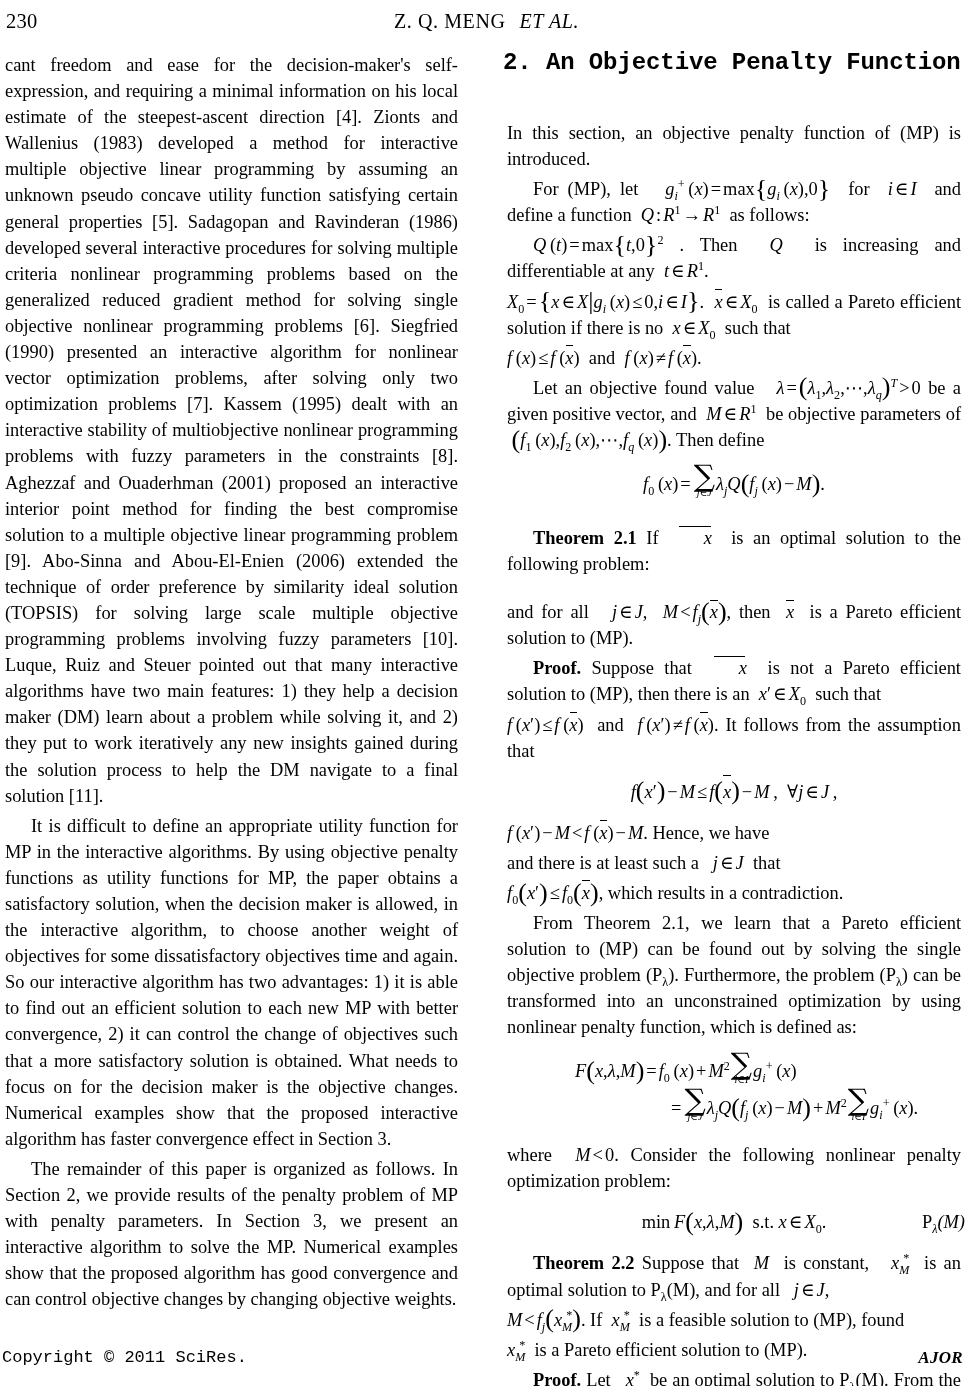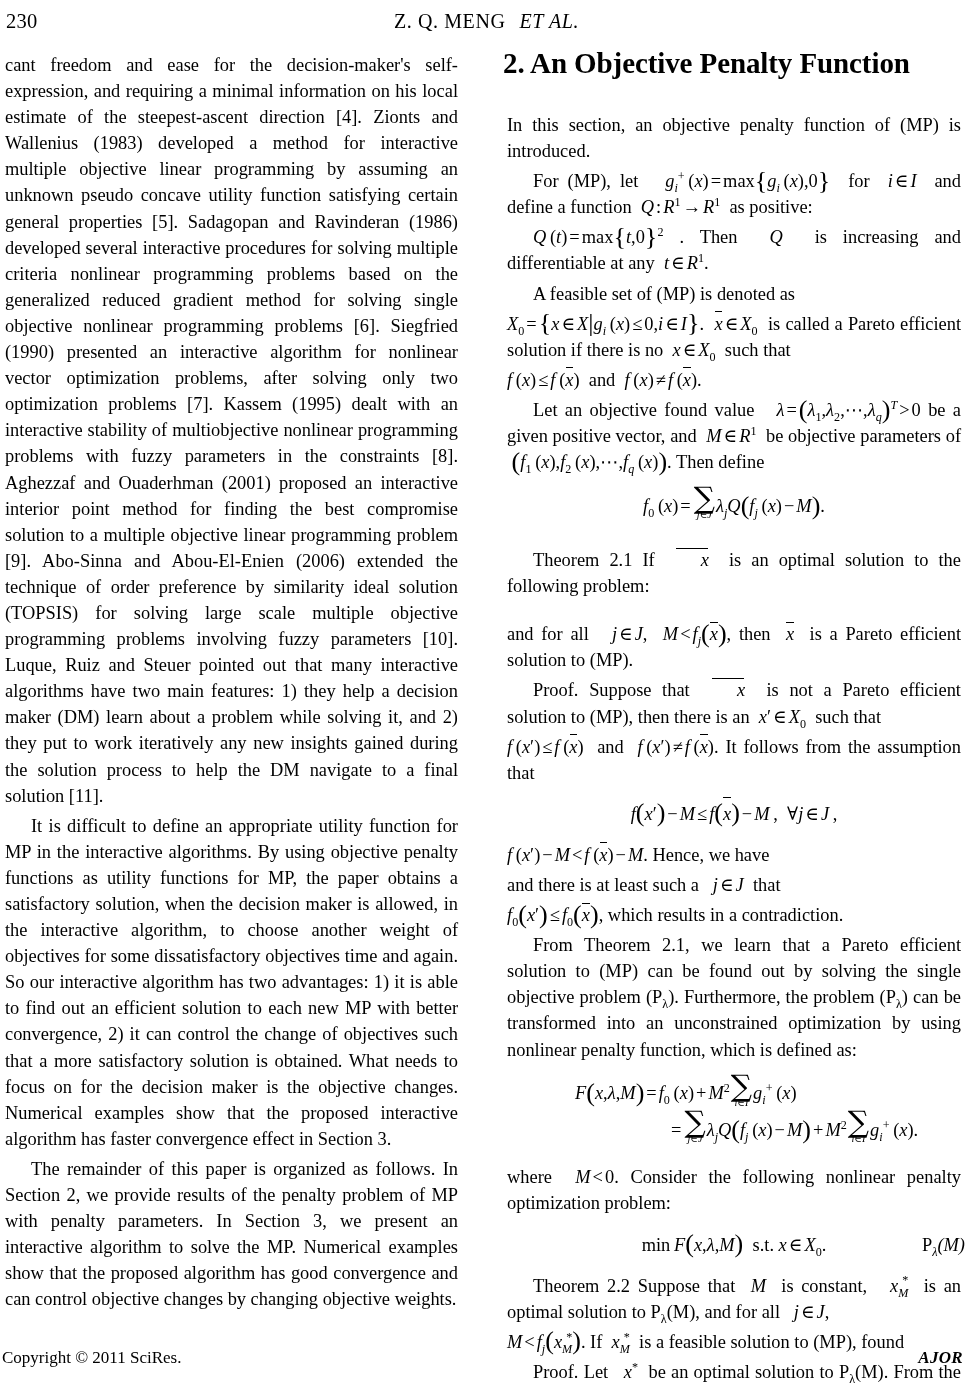--- a/index.html
+++ b/index.html
@@ -62,26 +62,27 @@
   }
   .col-left  { left: 1px; }
   .col-right { left: 503px; width: 462px; }
 
   p { margin: 4px; }
   p.indent { text-indent: 26px; }
   p.noindent { text-indent: 0; }
 
   
   h2.section {
-    margin: 0 0 4px 0;
+    margin: 0 0 12px 0;
     padding: 0;
-    font-size: 29px;
+    font-size: 24px;
     font-weight: bold;
     line-height: 30px;
     letter-spacing: -0.1px;
+    font-family: Liberation Mono, monospace;
   }
   .after-head { height: 26px; }
   .gap-sm { height: 7px; }
   .gap-md { height: 13px; }
   .gap-lg { height: 20px; }
 
   
   .m {
     font-family: "Liberation Serif", "DejaVu Serif", serif;
     font-style: italic;
@@ -150,33 +151,33 @@
     line-height: 0.82;
     font-family: "DejaVu Serif", serif;
   }
   .sum .lim {
     display: block;
     font-size: 0.56em;
     line-height: 1;
     font-style: italic;
     margin-top: -0.05em;
   }
-  .thm { font-weight: normal; }
+  .thm { font-weight: bold; }
 
   
   .footer {
     position: absolute;
     left: 0;
     top: 1348px;
     width: 965px;
     font-size: 17px;
   }
   .footer-left {
     position: absolute;
-    left: 2px; top: 0;
+    left: 2px; top: 0; font-family: Liberation Mono, monospace;
   }
   .footer-right {
     position: absolute;
     right: 2px; top: 0;
     font-weight: bold;
     font-style: italic;
     letter-spacing: 0.3px;
   }
 </style>
 </head>
@@ -204,34 +205,31 @@
 
     <p class="noindent">In this section, an objective penalty function of (MP) is introduced.</p>
 
     <p class="indent">
       <span>For (MP), let</span>
       <span class="m">&nbsp;&nbsp;<i>g</i><sub><i>i</i></sub><sup class="r">+</sup><span class="paren"> (</span><i>x</i><span class="paren">)</span><span class="op">=</span><span class="mr">max</span><span class="big">{</span><i>g</i><sub><i>i</i></sub><span class="paren"> (</span><i>x</i><span class="paren">)</span><span class="mr">,0</span><span class="big">}</span></span>&nbsp;
       <span>for</span>
       <span class="m">&nbsp;<i>i</i><span class="op">∈</span><i>I</i></span>&nbsp;
       <span>and define a function</span>
       <span class="m">&nbsp;<i>Q</i><span class="op">:</span><i>R</i><sup class="r">1</sup><span class="op">→</span><i>R</i><sup class="r">1</sup></span>&nbsp;
-      <span>as positive:</span>
+      <span>as follows:</span>
     </p>
 
     <p class="indent">
       <span class="m"><i>Q</i><span class="paren"> (</span><i>t</i><span class="paren">)</span><span class="op">=</span><span class="mr">max</span><span class="big">{</span><i>t</i><span class="mr">,0</span><span class="big">}</span><sup class="r">2</sup></span>
       <span>. Then</span>
       <span class="m">&nbsp;<i>Q</i></span>&nbsp;
       <span>is increasing and differentiable at any</span>
       <span class="m">&nbsp;<i>t</i><span class="op">∈</span><i>R</i><sup class="r">1</sup></span><span>.</span>
     </p>
 
-    <p class="indent">
-      <span>A feasible set of (MP) is denoted as</span>
-    </p>
 
     <p class="noindent">
       <span class="m"><i>X</i><sub class="r">0</sub><span class="op">=</span><span class="big">{</span><i>x</i><span class="op">∈</span><i>X</i><span class="big">|</span><i>g</i><sub><i>i</i></sub><span class="paren"> (</span><i>x</i><span class="paren">)</span><span class="op">≤</span><span class="mr">0,</span><i>i</i><span class="op">∈</span><i>I</i><span class="big">}</span></span><span>.</span>
       <span class="m">&nbsp;<span class="bar"><i>x</i></span><span class="op">∈</span><i>X</i><sub class="r">0</sub></span>&nbsp;
       <span>is called a Pareto efficient solution if there is no</span>
       <span class="m">&nbsp;<i>x</i><span class="op">∈</span><i>X</i><sub class="r">0</sub></span>&nbsp;
       <span>such that</span>
     </p>
 
     <p class="noindent">
@@ -355,20 +353,24 @@
       <span>is an optimal solution to P</span><sub class="r">λ</sub><span>(M), and for all</span>
       <span class="m">&nbsp;&nbsp;<i>j</i><span class="op">∈</span><i>J</i></span><span>,</span>
     </p>
 
     <p class="noindent">
       <span class="m"><i>M</i><span class="op">&lt;</span><i>f</i><sub><i>j</i></sub><span class="big">(</span><i>x</i><sub><i>M</i></sub><sup class="r" style="margin-left:-0.5em">*</sup><span class="big">)</span></span><span>. If</span>
       <span class="m">&nbsp;<i>x</i><sub><i>M</i></sub><sup class="r" style="margin-left:-0.5em">*</sup></span>&nbsp;
       <span>is a feasible solution to (MP), found</span>
     </p>
 
+    <p class="noindent">
+      <span class="m"><i>x</i><sub><i>M</i></sub><sup class="r" style="margin-left:-0.5em">*</sup></span>&nbsp;
+      <span>is a Pareto efficient solution to (MP).</span>
+    </p>
 
     <p class="indent">
       <span class="thm">Proof.</span>
       <span>Let</span>
       <span class="m">&nbsp;&nbsp;<i>x</i><sup class="r">*</sup></span>&nbsp;
       <span>be an optimal solution to P</span><sub class="r">λ</sub><span>(M). From the given conditions, we have</span>
     </p>
 
   </div>
 

